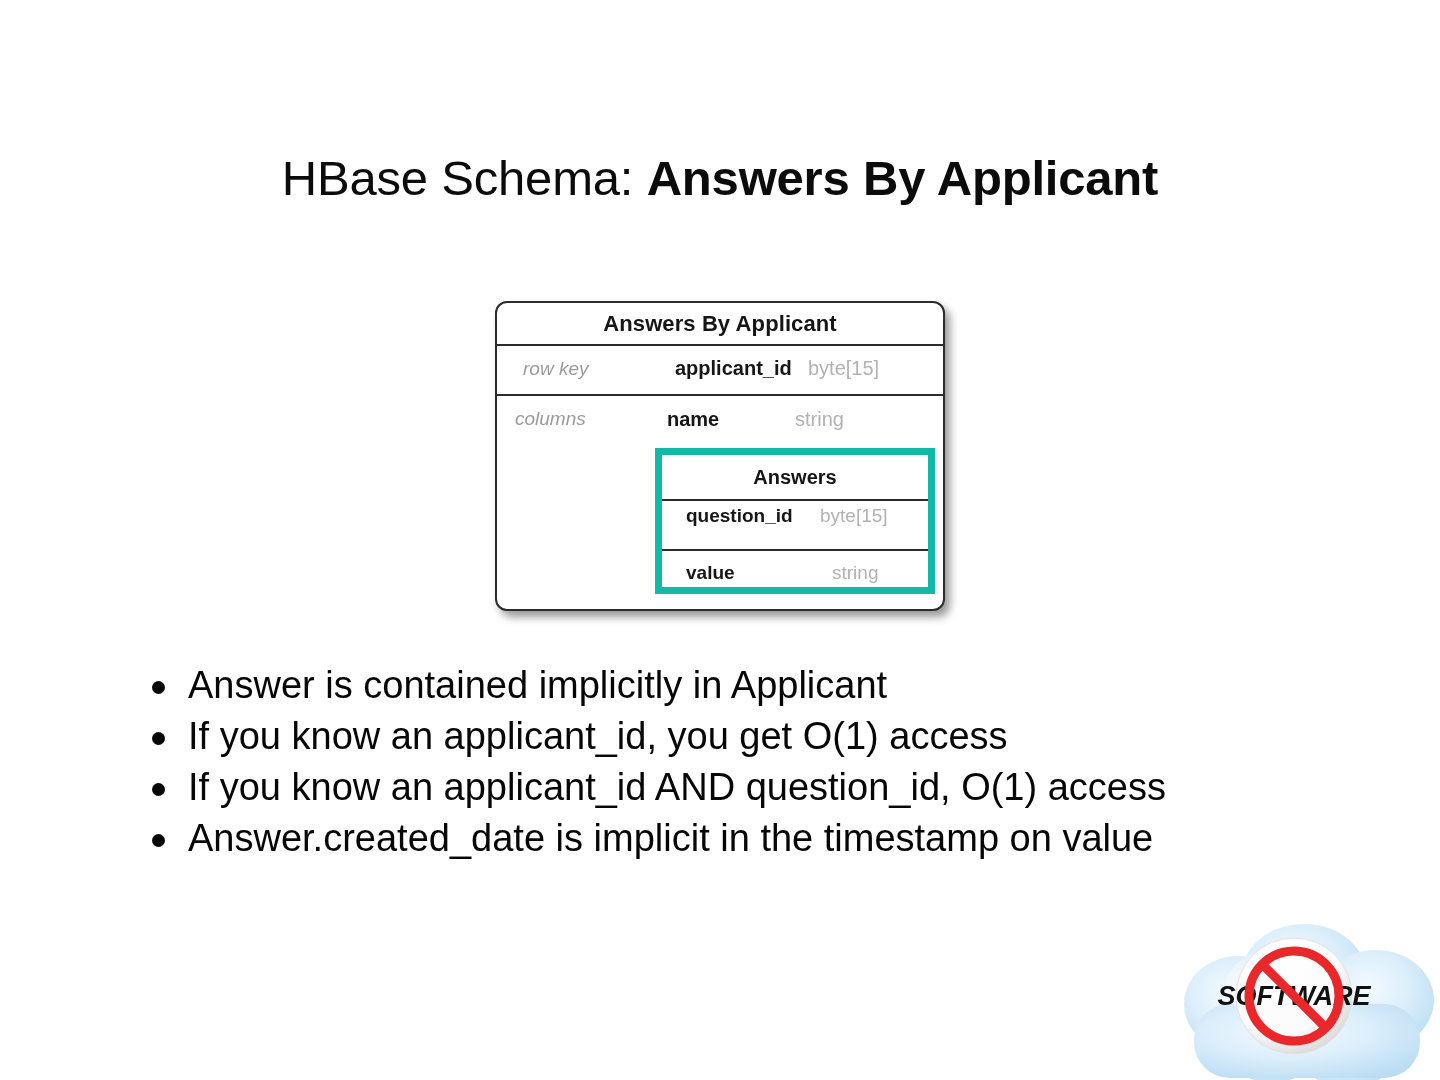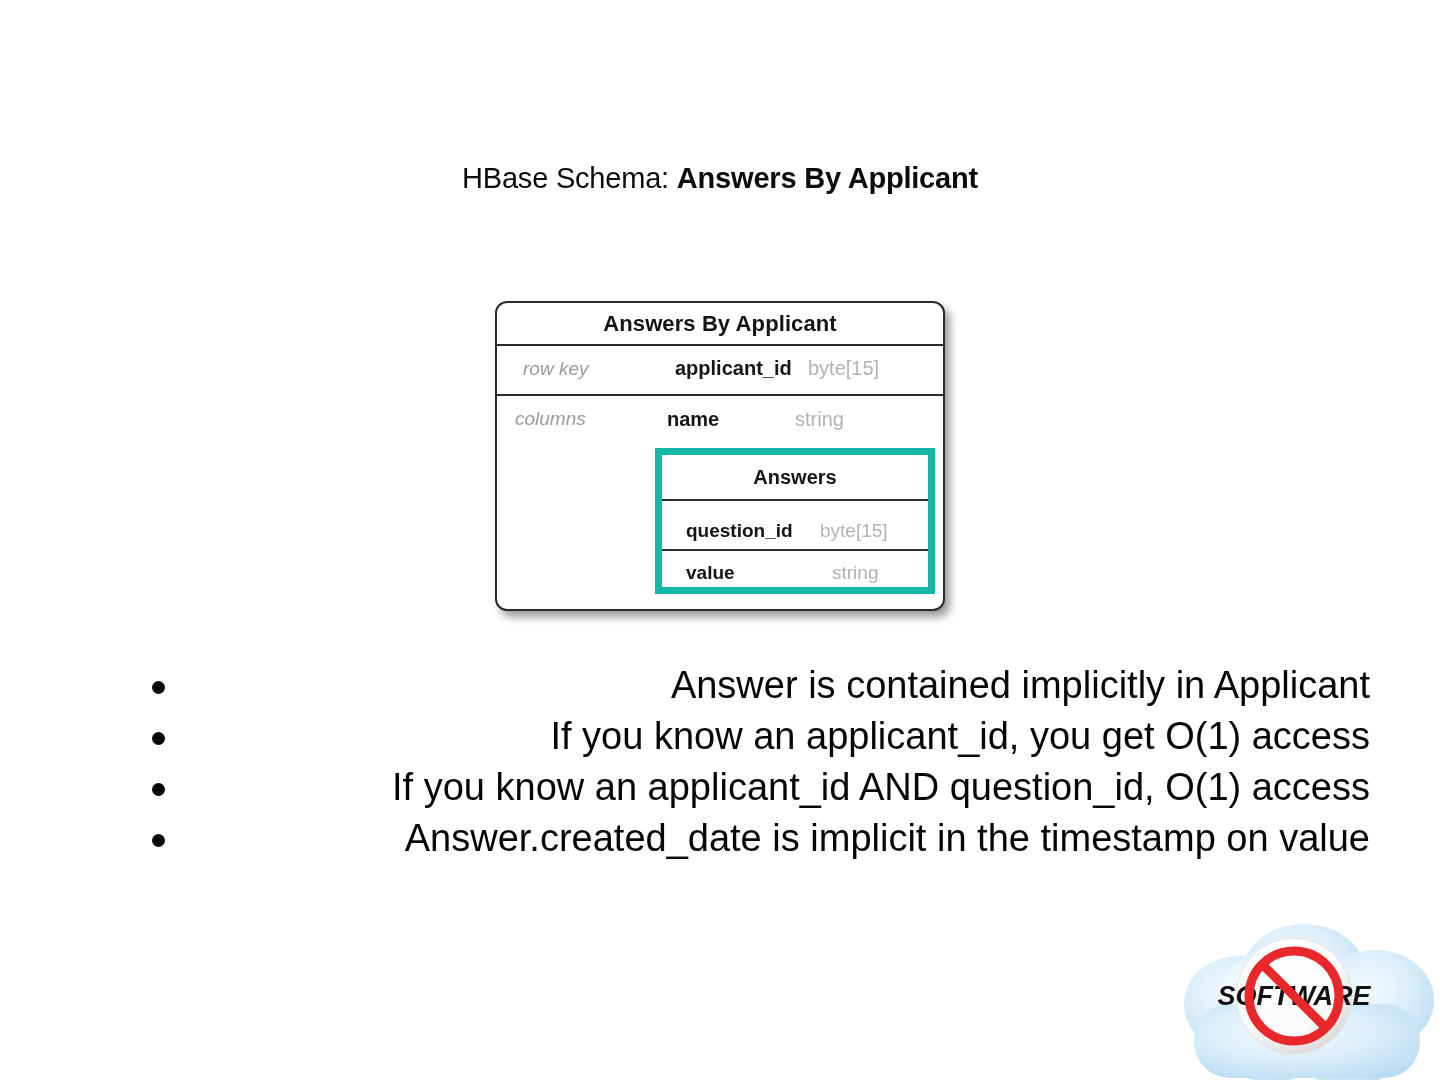--- a/index.html
+++ b/index.html
@@ -16,21 +16,21 @@
     color: #000000;
   }
 
   
   .slide-title {
     position: absolute;
     left: 0;
     top: 152px;
     width: 1440px;
     text-align: center;
-    font-size: 29px;
+    font-size: 49px;
     line-height: 52px;
     letter-spacing: -0.2px;
     color: #0b0b0b;
     white-space: nowrap;
   }
   .slide-title .t-regular { font-weight: 400; }
   .slide-title .t-bold { font-weight: 700; }
 
   
   .schema-wrap {
@@ -133,33 +133,32 @@
     height: 44px;
     line-height: 44px;
     text-align: center;
     font-size: 20px;
     font-weight: 700;
     color: #151515;
   }
   .nested-rule-1 { top: 44px; }
   .nested-rule-2 { top: 94px; }
   .nested-row { position: absolute; left: 0; width: 100%; height: 50px; }
-  .nested-row-1 { top: 52px; }
+  .nested-row-1 { top: 37px; }
   .nested-row-2 { top: 94px; text-align: center; }
   .nested-row .field-name { left: 24px; top: 13px; font-size: 19px; }
   .nested-row .field-type { left: 158px; top: 13px; font-size: 19px; }
   .nested-row-2 .field-type { left: 170px; }
 
   
   .bullet-list {
     position: absolute;
     left: 150px;
     top: 660px;
     width: 1220px;
-    text-align: right;
   }
   .bullet-item {
     position: relative;
     font-size: 38px;
     line-height: 51px;
     color: #060606;
     white-space: nowrap;
     padding-left: 38px;
   }
   .bullet-dot {

